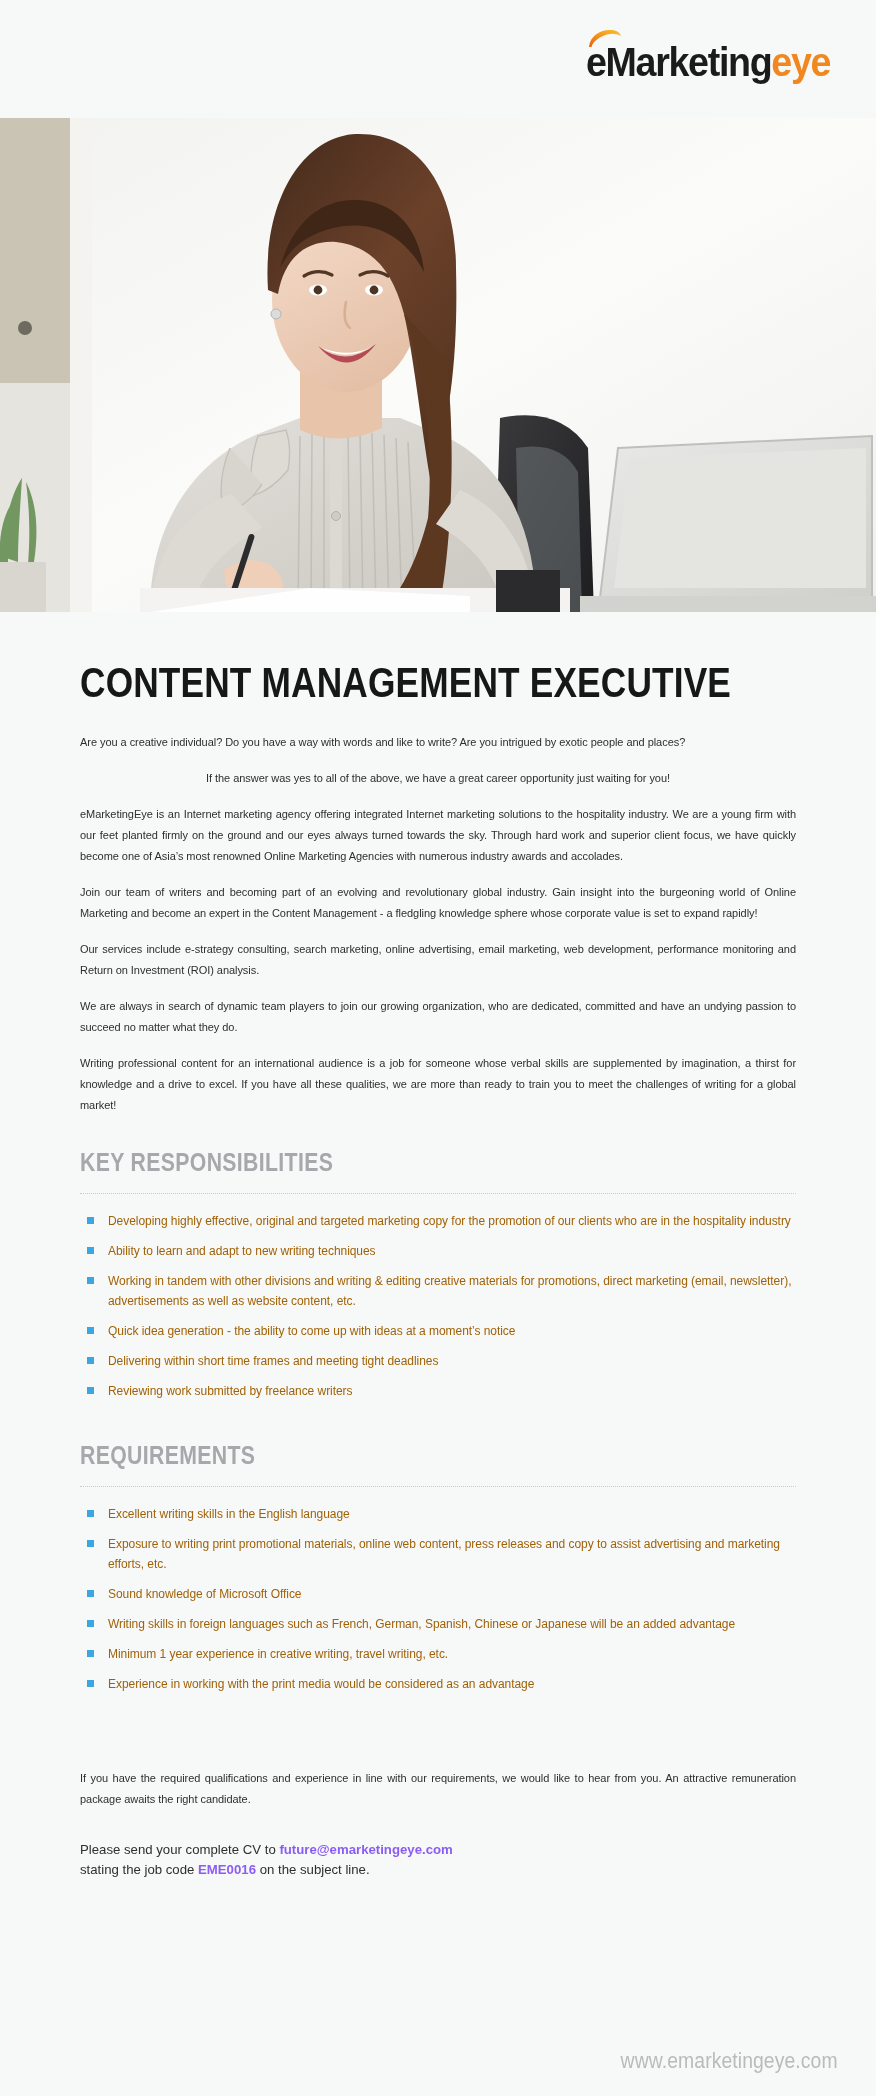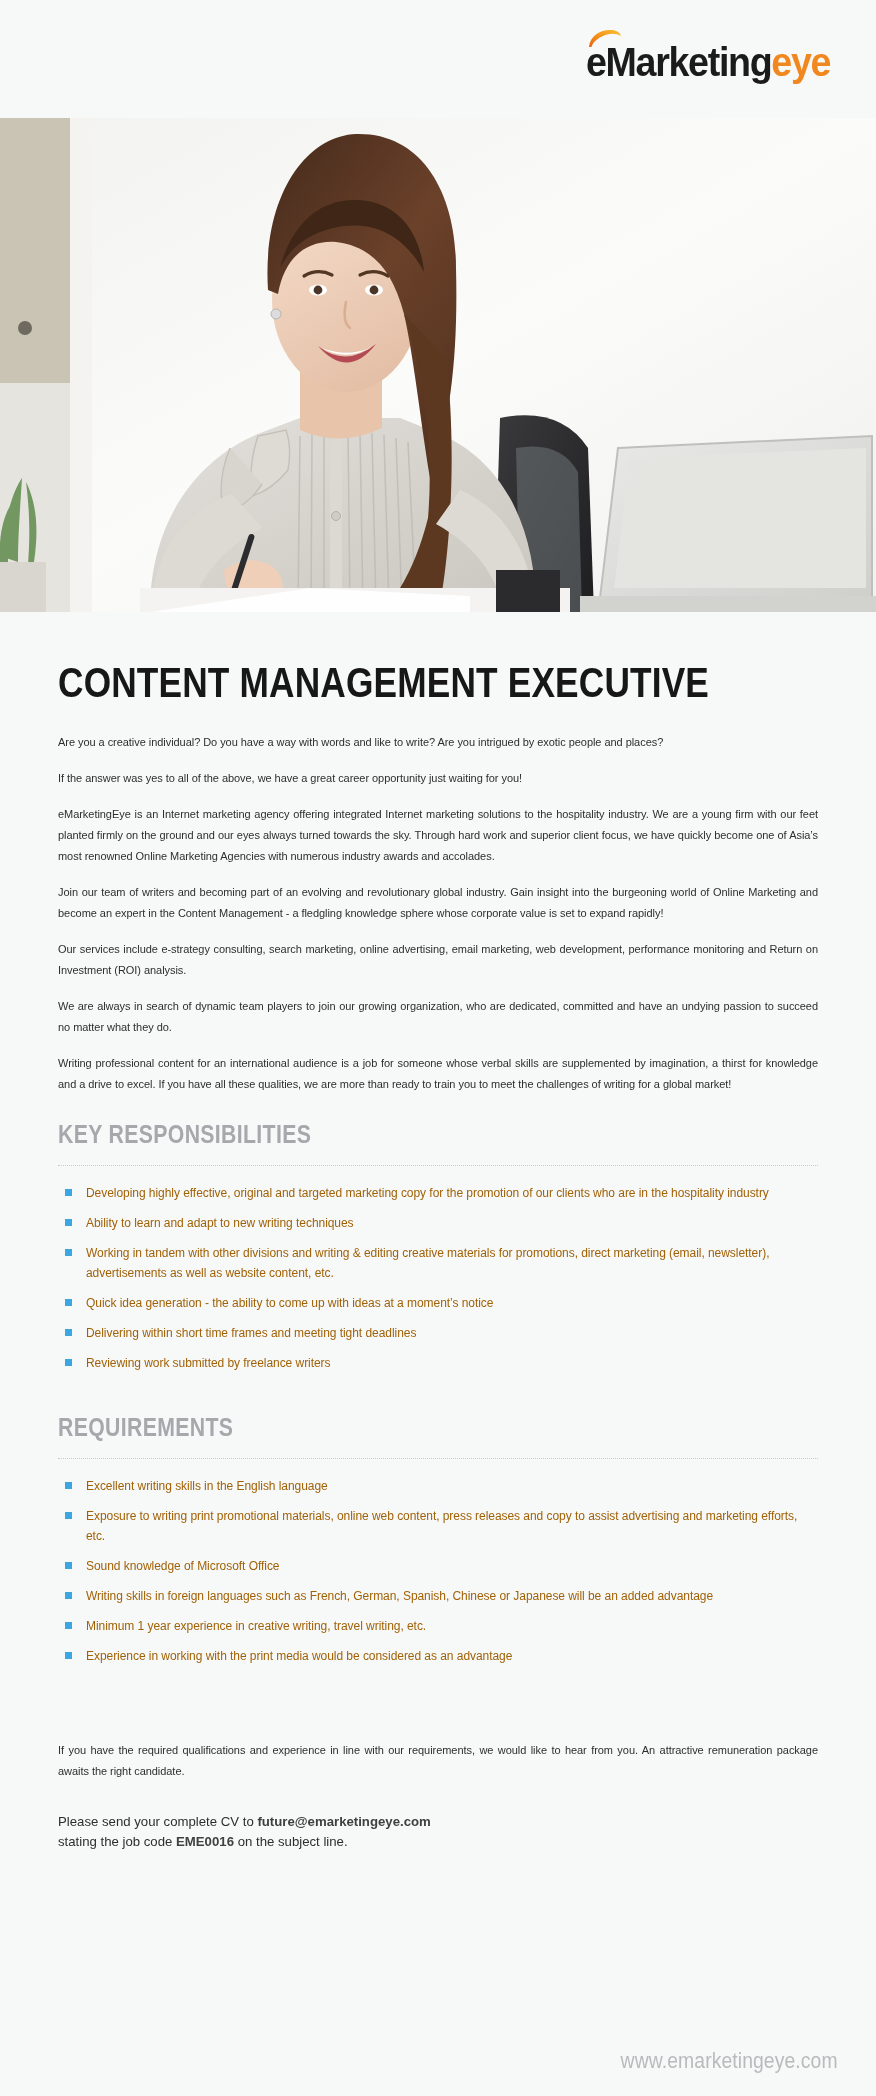--- a/index.html
+++ b/index.html
@@ -72,21 +72,21 @@
     background: #e8e8e4;
   }
 
   .hero svg { display: block; width: 876px; height: 494px; }
 
   
   .content {
     position: absolute;
     top: 612px; left: 0;
     width: 876px;
-    padding: 0 58px;
+    padding: 0 80px;
   }
 
   .job-title {
     font-family: "Liberation Sans Narrow", "Liberation Sans", sans-serif;
     font-size: 43px;
     font-weight: 700;
     color: #171717;
     letter-spacing: 0.2px;
     line-height: 48px;
     margin-top: 46px;
@@ -97,35 +97,35 @@
   }
 
   p.body {
     font-size: 11px;
     line-height: 21px;
     color: #2e2e2e;
     text-align: justify;
     margin-bottom: 15px;
     letter-spacing: -0.05px;
   }
-  p.body.noj { text-align: left; }
+  p.body.noj { text-align: center; }
 
   
   .section-head {
     font-family: "Liberation Sans Narrow", "Liberation Sans", sans-serif;
     font-size: 25px;
     font-weight: 700;
     color: #a6a8ab;
     letter-spacing: 0.4px;
     transform: scaleX(0.85);
     transform-origin: left center;
     white-space: nowrap;
   }
 
-  .sec-responsibilities { margin-top: 25px; }
+  .sec-responsibilities { margin-top: 32px; }
   .sec-requirements { margin-top: 40px; }
 
   .divider {
     height: 1px;
     margin-top: 16px;
     margin-bottom: 17px;
     border-top: 1px dotted #c9cbcc;
   }
 
   ul.bullets { list-style: none; }
@@ -155,21 +155,21 @@
 
   .footer-block p.body { margin-bottom: 30px; }
 
   .contact-lines {
     font-size: 13.2px;
     line-height: 20px;
     color: #2e2e2e;
   }
 
   .link-blue {
-    color: #404040;
+    color: #8b5cf6;
     font-weight: 700;
     text-decoration: none;
   }
 
   .site-url {
     position: absolute;
     right: 38px;
     bottom: 22px;
     font-family: "Liberation Sans Narrow", "Liberation Sans", sans-serif;
     font-size: 22px;

